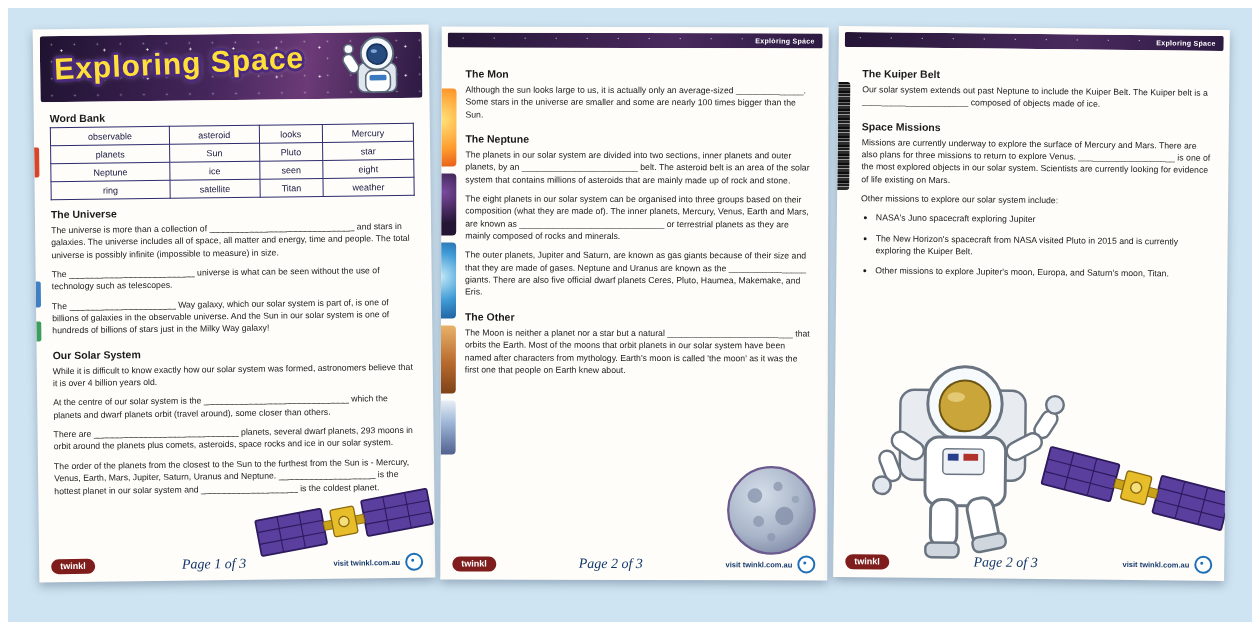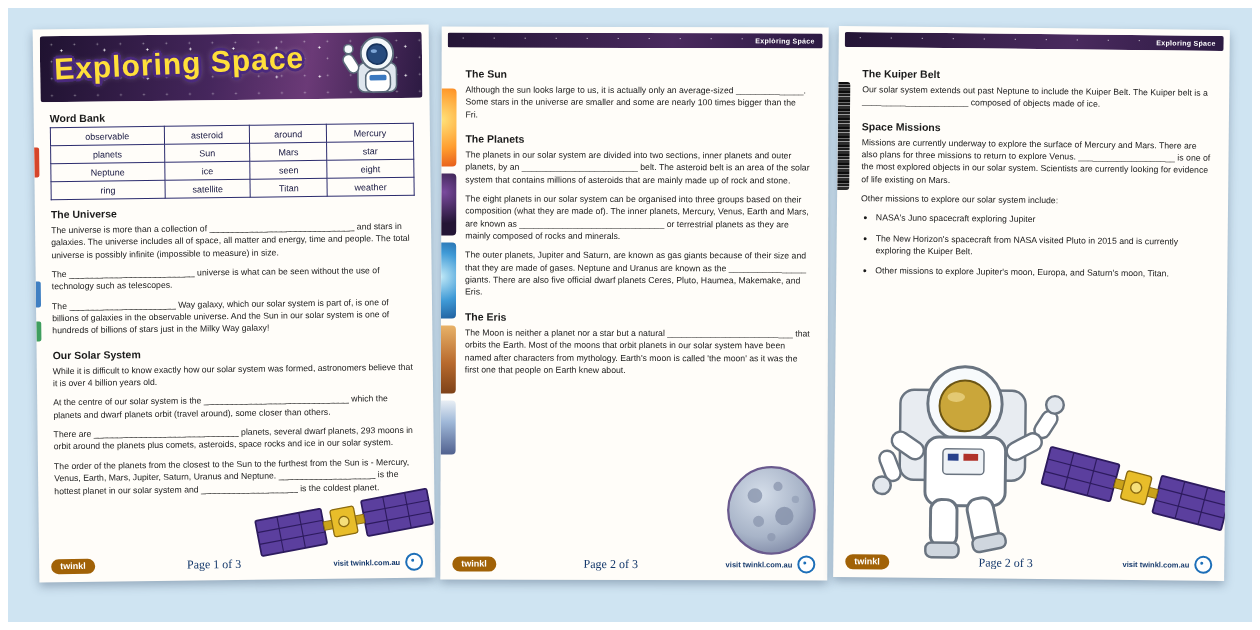--- a/index.html
+++ b/index.html
@@ -45,22 +45,22 @@
   .sec-heading{font-size:10.5px;font-weight:bold;margin:12px 0 4px;}
   [data-sections] > .sec-heading:first-child{margin-top:8px;}
   .p23-content [data-sections] > .sec-heading:first-child{margin-top:0;}
   p.para{font-size:8.7px;line-height:1.42;margin:0 0 7px;overflow-wrap:break-word;}
   ul.bullets{margin:4px 0 0 15px;padding:0;}
   ul.bullets li{font-size:8.7px;line-height:1.4;margin-bottom:8px;}
 
   
   .footer{position:absolute;left:12px;right:12px;bottom:7px;display:flex;align-items:center;
     justify-content:space-between;z-index:5;}
-  .brand{background:#a16207;color:#fff;font-weight:bold;font-size:9px;padding:2px 9px 3px;border-radius:10px;}
-  .pagelabel{font-family:"Liberation Serif",serif;font-size:12px;color:#14386b;}
+  .brand{background:#7f1d1d;color:#fff;font-weight:bold;font-size:9px;padding:2px 9px 3px;border-radius:10px;}
+  .pagelabel{font-family:"Liberation Serif",serif;font-style:italic;font-size:14px;color:#14386b;}
   .site{font-size:7.5px;font-weight:bold;color:#14386b;display:flex;align-items:center;gap:5px;}
   .badge{width:14px;height:14px;border-radius:50%;border:2px solid #1d6fb8;background:#fff;display:inline-block;position:relative;}
   .badge::after{content:"";position:absolute;left:4px;top:4px;width:3px;height:3px;border-radius:50%;background:#1d6fb8;}
 
   
   .p1-sliver{position:absolute;left:0;width:5px;border-radius:0 2px 2px 0;z-index:1;}
   .s1{top:118px;height:30px;background:#d6452a;}
   .s2{top:252px;height:26px;background:#3f7fc2;}
   .s3{top:292px;height:20px;background:#3f9e5f;}
   .p2-strip{position:absolute;left:0;top:62px;width:15px;display:flex;flex-direction:column;gap:7px;z-index:1;}
@@ -103,27 +103,27 @@
   <div class="p1-sliver s2"></div>
   <div class="p1-sliver s3"></div>
 
   <div class="content p1-content">
     <div class="wb-heading">Word Bank</div>
     <table class="wordbank">
       <tbody>
           <tr>
             <td>observable</td>
             <td>asteroid</td>
-            <td>around</td>
+            <td>looks</td>
             <td>Mercury</td>
           </tr>
           <tr>
             <td>planets</td>
             <td>Sun</td>
-            <td>Mars</td>
+            <td>Pluto</td>
             <td>star</td>
           </tr>
           <tr>
             <td>Neptune</td>
             <td>ice</td>
             <td>seen</td>
             <td>eight</td>
           </tr>
           <tr>
             <td>ring</td>
@@ -184,27 +184,27 @@
   <div class="p2-strip">
     <div class="strip-img sun"></div>
     <div class="strip-img space"></div>
     <div class="strip-img earth"></div>
     <div class="strip-img surface"></div>
     <div class="strip-img nebula"></div>
   </div>
 
   <div class="content p23-content">
     <div data-sections="1">
-        <div class="sec-heading">The Sun</div>
-        <p class="para">Although the sun looks large to us, it is actually only an average-sized ______________. Some stars in the universe are smaller and some are nearly 100 times bigger than the Fri.</p>
-        <div class="sec-heading">The Planets</div>
+        <div class="sec-heading">The Mon</div>
+        <p class="para">Although the sun looks large to us, it is actually only an average-sized ______________. Some stars in the universe are smaller and some are nearly 100 times bigger than the Sun.</p>
+        <div class="sec-heading">The Neptune</div>
         <p class="para">The planets in our solar system are divided into two sections, inner planets and outer planets, by an ________________________ belt. The asteroid belt is an area of the solar system that contains millions of asteroids that are mainly made up of rock and stone.</p>
         <p class="para">The eight planets in our solar system can be organised into three groups based on their composition (what they are made of). The inner planets, Mercury, Venus, Earth and Mars, are known as ______________________________ or terrestrial planets as they are mainly composed of rocks and minerals.</p>
         <p class="para">The outer planets, Jupiter and Saturn, are known as gas giants because of their size and that they are made of gases. Neptune and Uranus are known as the ________________ giants. There are also five official dwarf planets Ceres, Pluto, Haumea, Makemake, and Eris.</p>
-        <div class="sec-heading">The Eris</div>
+        <div class="sec-heading">The Other</div>
         <p class="para">The Moon is neither a planet nor a star but a natural __________________________ that orbits the Earth. Most of the moons that orbit planets in our solar system have been named after characters from mythology. Earth's moon is called 'the moon' as it was the first one that people on Earth knew about.</p>
       </div>
   </div>
 
   <svg class="moon" viewBox="0 0 100 100">
     <defs>
       <radialGradient id="moongrad" cx="38%" cy="32%" r="75%">
         <stop offset="0%" stop-color="#d4dde9"></stop>
         <stop offset="65%" stop-color="#a8b4c8"></stop>
         <stop offset="100%" stop-color="#7e88a5"></stop>

